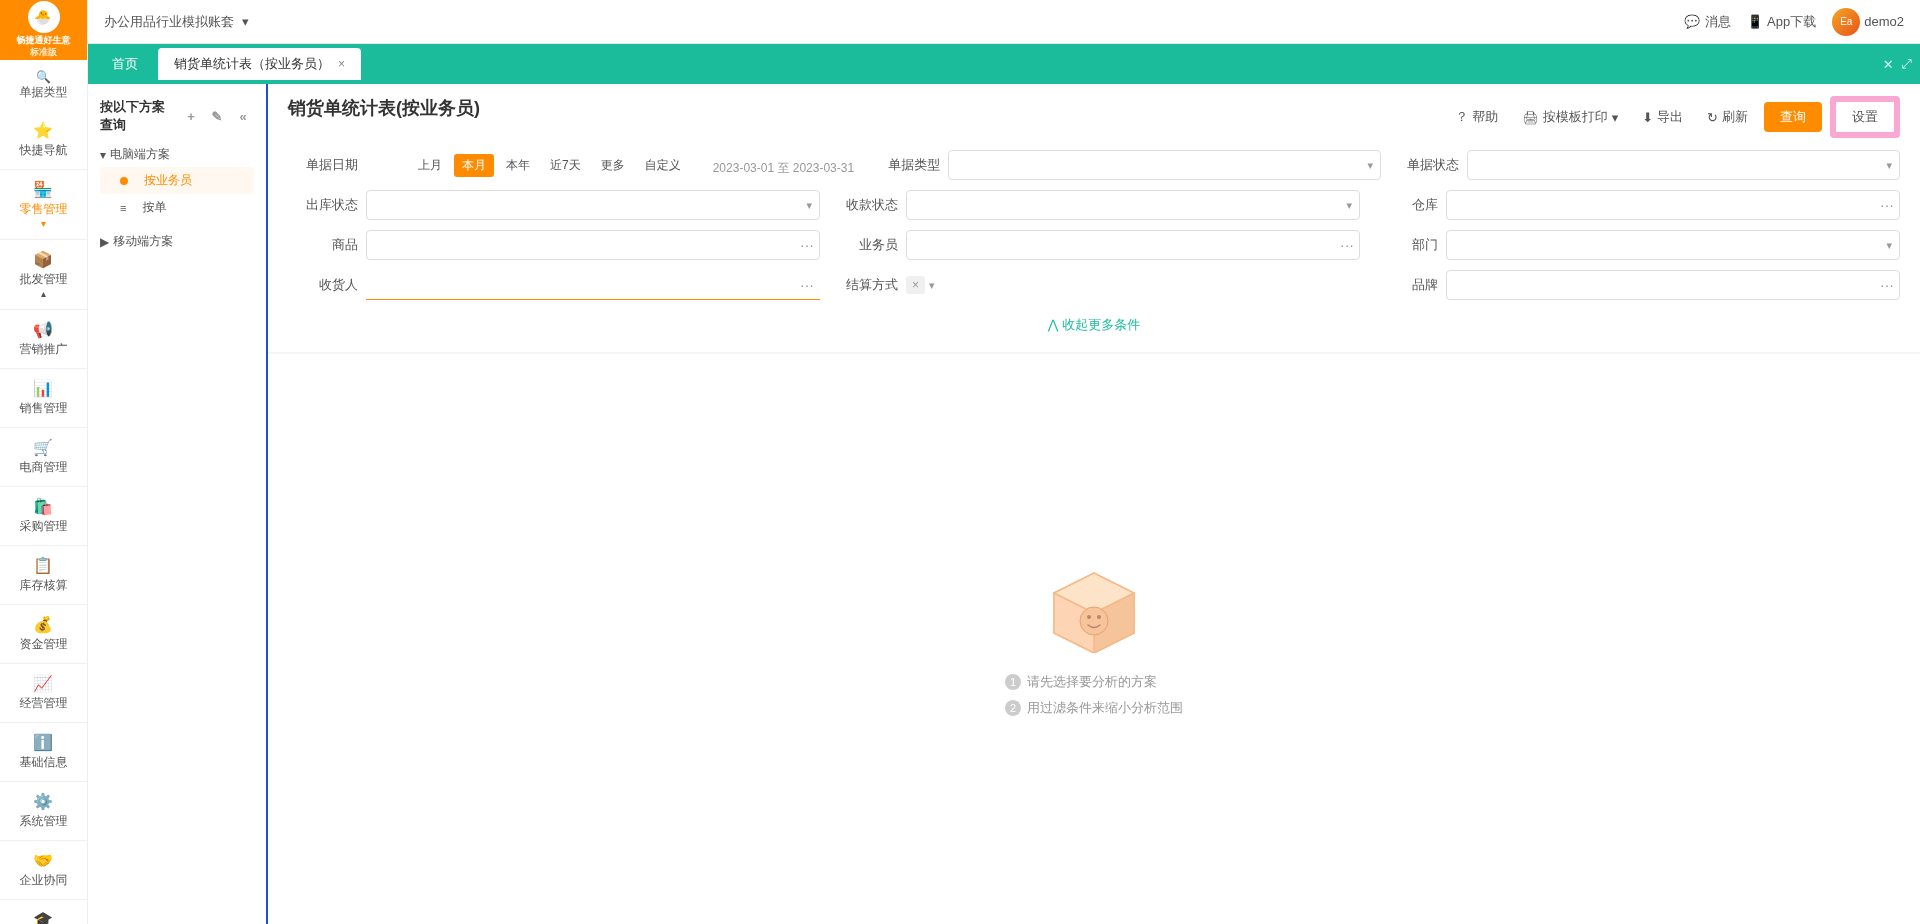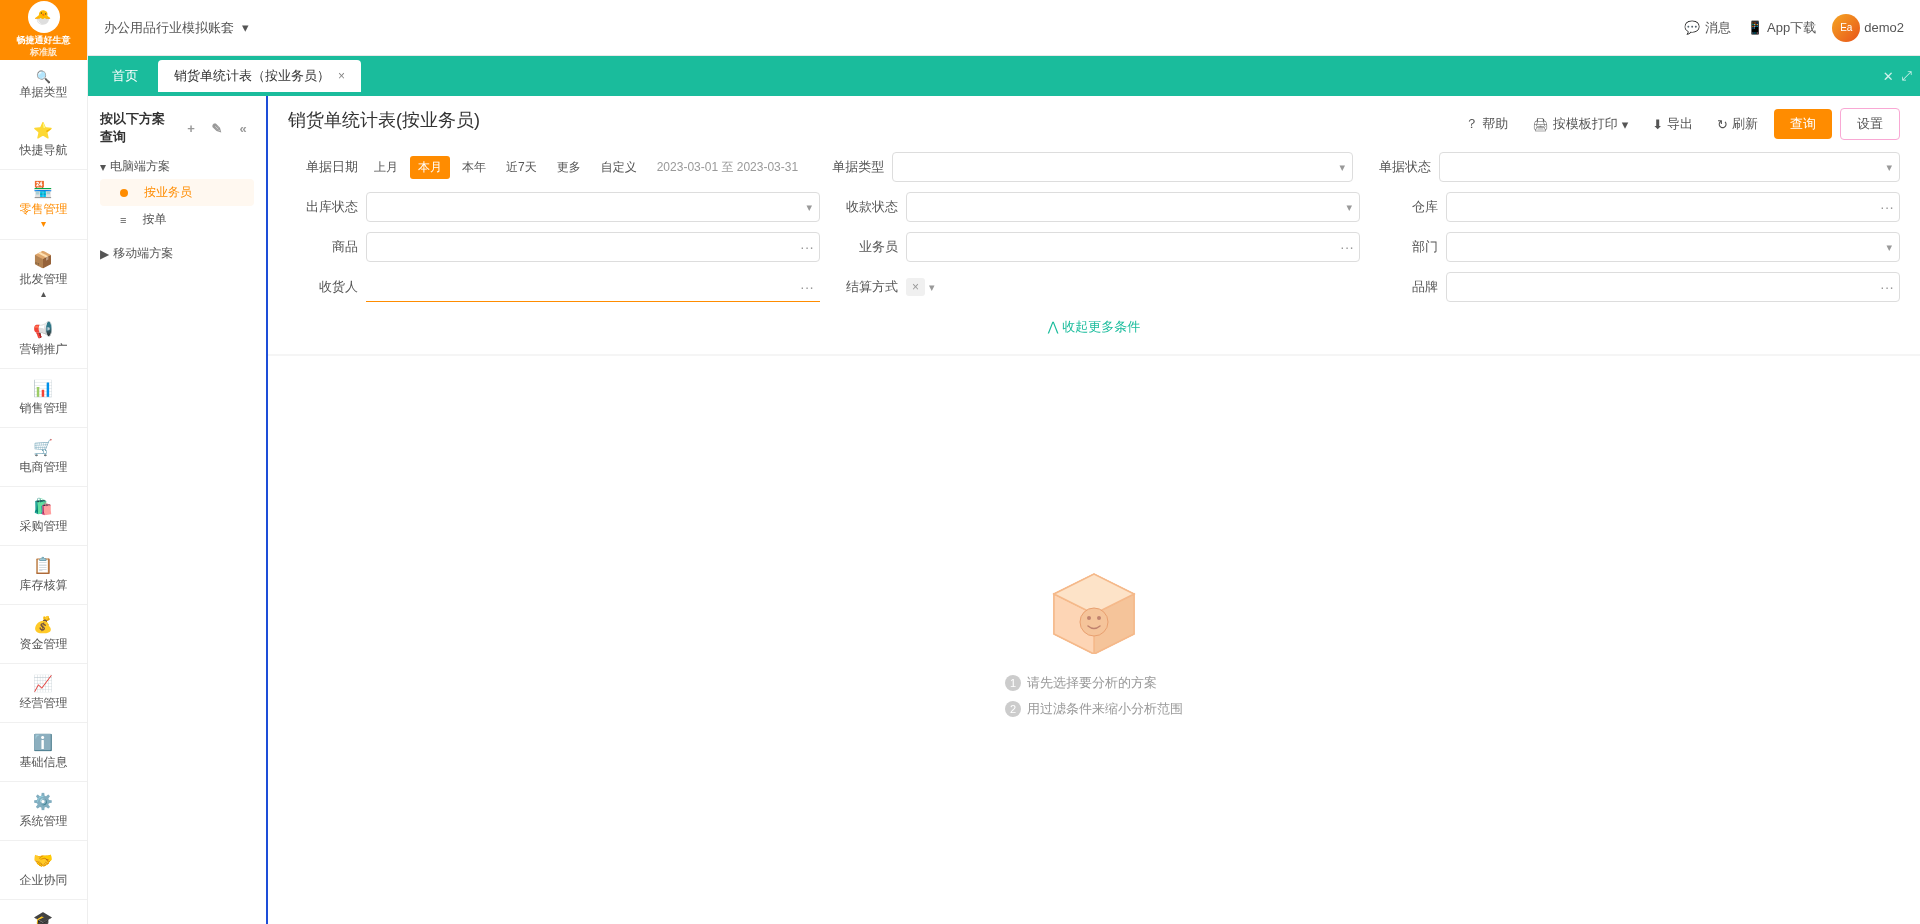--- a/index.html
+++ b/index.html
@@ -66,21 +66,21 @@
     
     .main-area {
       flex: 1;
       display: flex;
       flex-direction: column;
       overflow: hidden;
     }
 
     
     .top-header {
-      height: 56px;
+      height: 44px;
       background: #fff;
       display: flex;
       align-items: center;
       padding: 0 16px;
       border-bottom: 1px solid #e8e8e8;
       justify-content: space-between;
       gap: 8px;
     }
     .top-header-left {
       display: flex;
@@ -234,21 +234,21 @@
     
     .page-title-bar {
       background: #fff;
       padding: 12px 20px 0;
       display: flex;
       align-items: flex-start;
       justify-content: space-between;
     }
     .page-title {
       font-size: 18px;
-      font-weight: normal;
+      font-weight: bold;
       color: #333;
     }
     .page-actions {
       display: flex;
       align-items: center;
       gap: 8px;
       font-size: 13px;
     }
     .action-btn {
       display: flex;
@@ -263,21 +263,21 @@
       background: #ff8c00;
       color: #fff;
       border: none;
       padding: 6px 16px;
       border-radius: 4px;
       cursor: pointer;
       font-size: 13px;
     }
     .action-btn.secondary {
       background: #fff;
-      border: 1px solid #f9a8d4;
+      border: 6px solid #f9a8d4;
       color: #555;
       padding: 6px 16px;
       border-radius: 4px;
       cursor: pointer;
       font-size: 13px;
     }
 
     
     .filter-area {
       background: #fff;
@@ -623,21 +623,21 @@
             <button class="action-btn secondary">
               <span>设置</span>
             </button>
           </div>
         </div>
 
         <div class="filter-area">
 
           <div class="filter-row">
             <span class="filter-label">单据日期</span>
-            <div class="filter-control" style="flex:none; display:flex; align-items:center; gap:8px; margin-right:8px;">
+            <div class="filter-control" style="flex:none; display:flex; align-items:flex-end; gap:20px; margin-right:8px;margin-left:44px;">
               <div class="date-shortcuts">
                 <span class="date-btn">上月</span>
                 <span class="date-btn active">本月</span>
                 <span class="date-btn">本年</span>
                 <span class="date-btn">近7天</span>
                 <span class="date-btn">更多</span>
                 <span class="date-btn">自定义</span>
               </div>
               <span class="date-range-text">2023-03-01 至 2023-03-31</span>
             </div>

